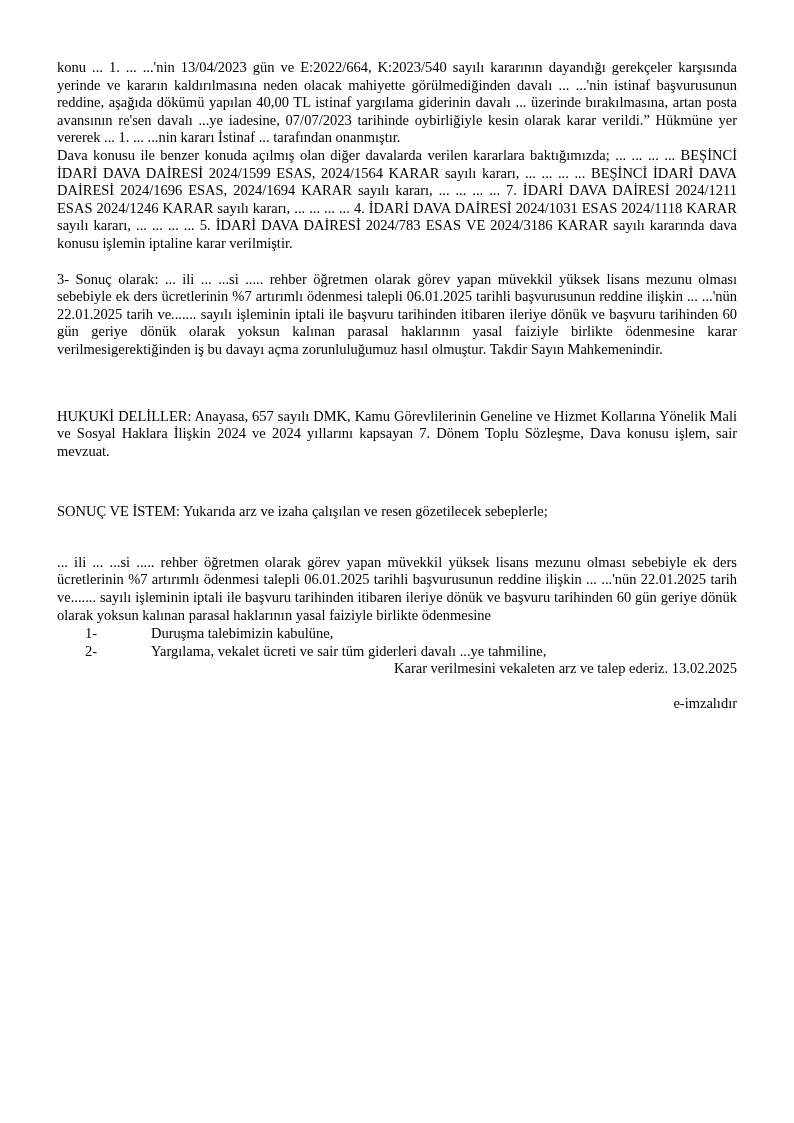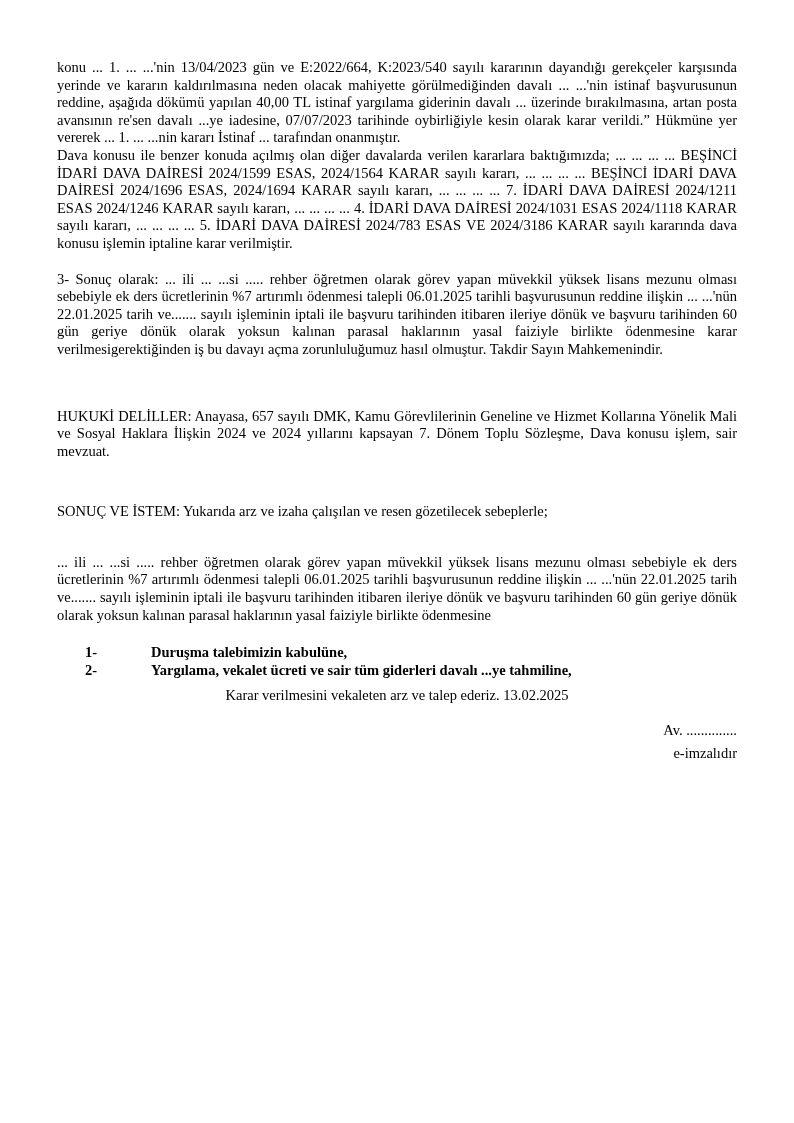--- a/index.html
+++ b/index.html
@@ -25,28 +25,28 @@
     margin: 0;
     text-align: justify;
   }
   .para-decision      { margin-top: 8px; }
   .para-similar-cases { }
   .para-conclusion    { margin-top: 18px; }
   .para-legal-evid    { margin-top: 49px; }
   .para-result-head   { margin-top: 43px; }
   .para-request       { margin-top: 33px; }
 
-  .request-list { margin-top: 20px; font-weight: bold; }
+  .request-list { margin-top: 1px; }
   .list-row { margin: 0; }
   .list-num {
     display: inline-block;
     margin-left: 28px;
     width: 66px;
   }
-  .closing-line { margin: 8px; text-align: center; }
+  .closing-line { margin: 0; text-align: right; }
 
   .signature-block {
     margin-top: 17px;
     text-align: right;
   }
   .sig-line2 { margin-top: 5px; }
 
   .attachments {
     margin-top: 43px;
     line-height: 20px;
@@ -75,18 +75,17 @@
       <span class="list-num">1-</span><span>Duruşma talebimizin kabulüne,</span>
     </div>
     <div class="list-row">
       <span class="list-num">2-</span><span>Yargılama, vekalet ücreti ve sair tüm giderleri davalı ...ye tahmiline,</span>
     </div>
   </div>
 
   <p class="para closing-line">Karar verilmesini vekaleten arz ve talep ederiz. 13.02.2025</p>
 
   <div class="signature-block">
-    <div>Av. ..............</div>
     <div class="sig-line2">e-imzalıdır</div>
   </div>
 
 
 </div>
 
 </body></html>

